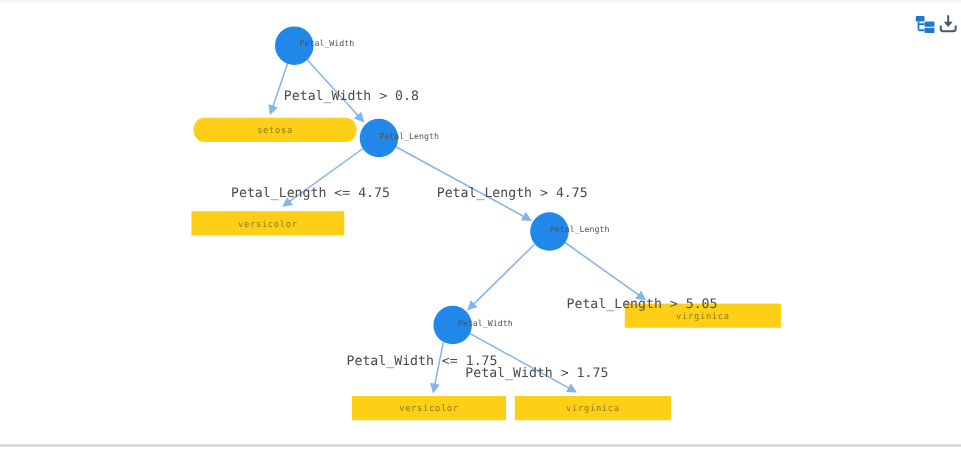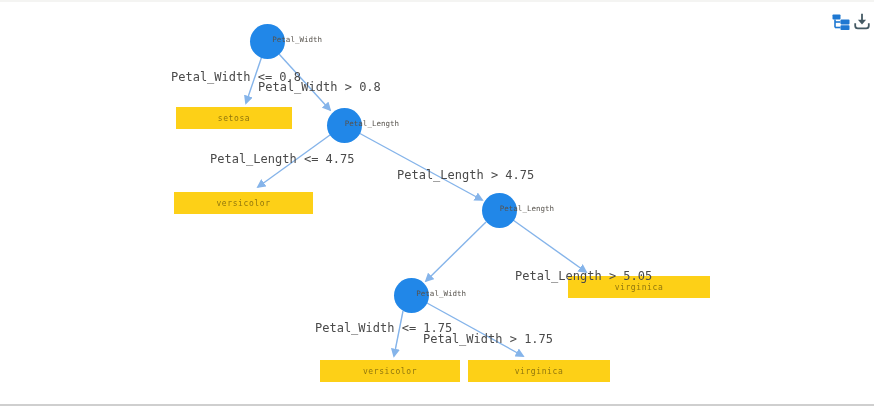--- a/index.html
+++ b/index.html
@@ -62,39 +62,38 @@
   <div class="tnode" style="left:250px;top:24px;"></div>
   <div class="tnode" style="left:327px;top:108px;"></div>
   <div class="tnode" style="left:482px;top:193px;"></div>
   <div class="tnode" style="left:394px;top:278px;"></div>
 
   <div class="tnode-label" style="left:212px;top:35px;">Petal_Width</div>
   <div class="tnode-label" style="left:289px;top:119px;">Petal_Length</div>
   <div class="tnode-label" style="left:444px;top:204px;">Petal_Length</div>
   <div class="tnode-label" style="left:356px;top:289px;">Petal_Width</div>
 
-  <div class="leaf" style="left:176px;top:107px;width:116px;">
+  <div class="leaf" style="left:176px;top:107px;width:148px;border-radius:10px;">
       <span>setosa</span>
     </div>
   <div class="leaf" style="left:174px;top:192px;width:139px;">
       <span>versicolor</span>
     </div>
   <div class="leaf" style="left:568px;top:276px;width:142px;">
       <span>virginica</span>
     </div>
   <div class="leaf" style="left:320px;top:360px;width:140px;">
       <span>versicolor</span>
     </div>
   <div class="leaf" style="left:468px;top:360px;width:142px;">
       <span>virginica</span>
     </div>
 
-  <div class="edge-label" style="left:171px;top:70px;">Petal_Width &lt;= 0.8</div>
   <div class="edge-label" style="left:258px;top:80px;">Petal_Width &gt; 0.8</div>
-  <div class="edge-label" style="left:210px;top:152px;text-align:center;">Petal_Length &lt;= 4.75</div>
+  <div class="edge-label" style="left:210px;top:168px;text-align:center;">Petal_Length &lt;= 4.75</div>
   <div class="edge-label" style="left:367px;top:168px;margin-left:30px;">Petal_Length &gt; 4.75</div>
   <div class="edge-label" style="left:515px;top:241px;margin-top:28px;">Petal_Length &gt; 5.05</div>
   <div class="edge-label" style="left:315px;top:321px;">Petal_Width &lt;= 1.75</div>
   <div class="edge-label" style="left:423px;top:332px;text-align:right;">Petal_Width &gt; 1.75</div>
 
   <button class="icon-btn" style="left:831px;top:11px;" title="">
     <svg width="18" height="18" viewBox="0 0 18 18">
       <g fill="#1e78d2" stroke="#1e78d2">
         <rect x="0.5" y="1.5" width="8" height="5" rx="0.8" stroke="none"></rect>
         <line x1="3" y1="6.5" x2="3" y2="14.5" stroke-width="1.6" fill="none"></line>

